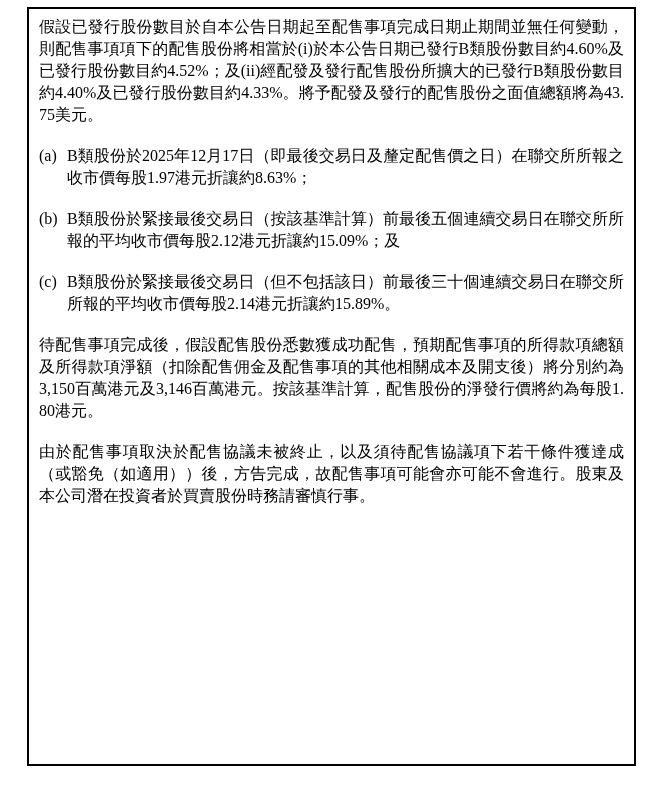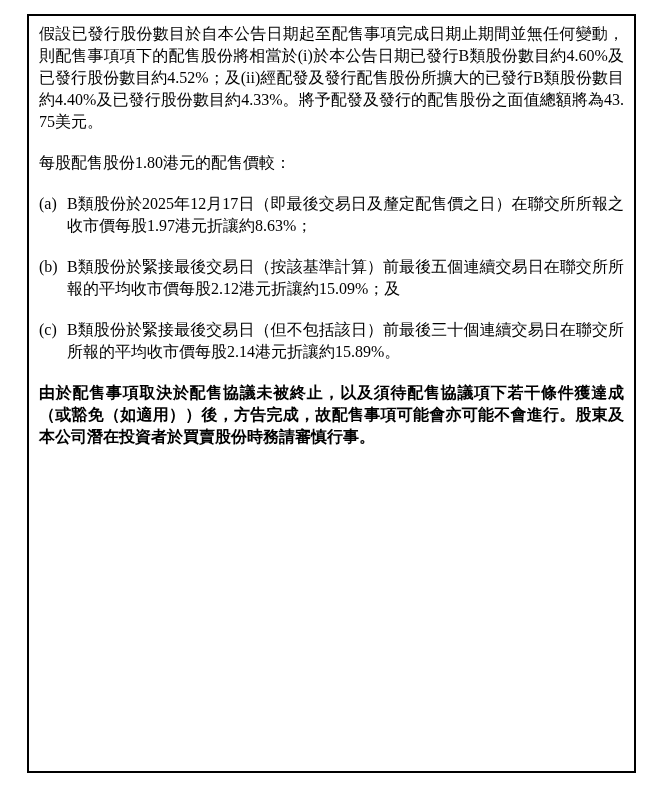--- a/index.html
+++ b/index.html
@@ -12,21 +12,21 @@
     width: 664px;
     height: 788px;
     background: #ffffff;
     overflow: hidden;
     font-family: "Liberation Serif", "DejaVu Serif", serif;
     color: #000000;
   }
   .doc-frame {
     position: absolute;
     left: 27px;
-    top: 14px;
+    top: 7px;
     width: 609px;
     height: 759px;
     box-sizing: border-box;
     border: 2px solid #000000;
     padding: 7px 10px 6px 10px;
   }
   .para {
     margin: 0 0 19px 0;
     font-size: 16px;
     line-height: 22px;
@@ -47,47 +47,47 @@
     flex: 0 0 28px;
     text-align: left;
   }
   .list-text {
     flex: 1 1 auto;
     text-align: justify;
     text-justify: inter-character;
     word-break: break-all;
   }
   .bold-para {
-    font-weight: 700;
+    font-weight: 400;
   }
 </style>
 </head>
 <body>
 
 <div class="page">
   <div class="doc-frame">
 
     <p class="para">假設已發行股份數目於自本公告日期起至配售事項完成日期止期間並無任何變動，則配售事項項下的配售股份將相當於(i)於本公告日期已發行B類股份數目約4.60%及已發行股份數目約4.52%；及(ii)經配發及發行配售股份所擴大的已發行B類股份數目約4.40%及已發行股份數目約4.33%。將予配發及發行的配售股份之面值總額將為43.75美元。</p>
 
-    <p class="para">每股配售股份1.80港元的配售價較：</p>
 
     <div class="list-item">
       <span class="list-label">(a)</span>
       <span class="list-text">B類股份於2025年12月17日（即最後交易日及釐定配售價之日）在聯交所所報之收市價每股1.97港元折讓約8.63%；</span>
     </div>
 
     <div class="list-item">
       <span class="list-label">(b)</span>
       <span class="list-text">B類股份於緊接最後交易日（按該基準計算）前最後五個連續交易日在聯交所所報的平均收市價每股2.12港元折讓約15.09%；及</span>
     </div>
 
     <div class="list-item">
       <span class="list-label">(c)</span>
       <span class="list-text">B類股份於緊接最後交易日（但不包括該日）前最後三十個連續交易日在聯交所所報的平均收市價每股2.14港元折讓約15.89%。</span>
     </div>
 
+    <p class="para">待配售事項完成後，假設配售股份悉數獲成功配售，預期配售事項的所得款項總額及所得款項淨額（扣除配售佣金及配售事項的其他相關成本及開支後）將分別約為3,150百萬港元及3,146百萬港元。按該基準計算，配售股份的淨發行價將約為每股1.80港元。</p>
 
 
 
     <p class="para bold-para">由於配售事項取決於配售協議未被終止，以及須待配售協議項下若干條件獲達成（或豁免（如適用））後，方告完成，故配售事項可能會亦可能不會進行。股東及本公司潛在投資者於買賣股份時務請審慎行事。</p>
 
   </div>
 </div>
 
 </body></html>

